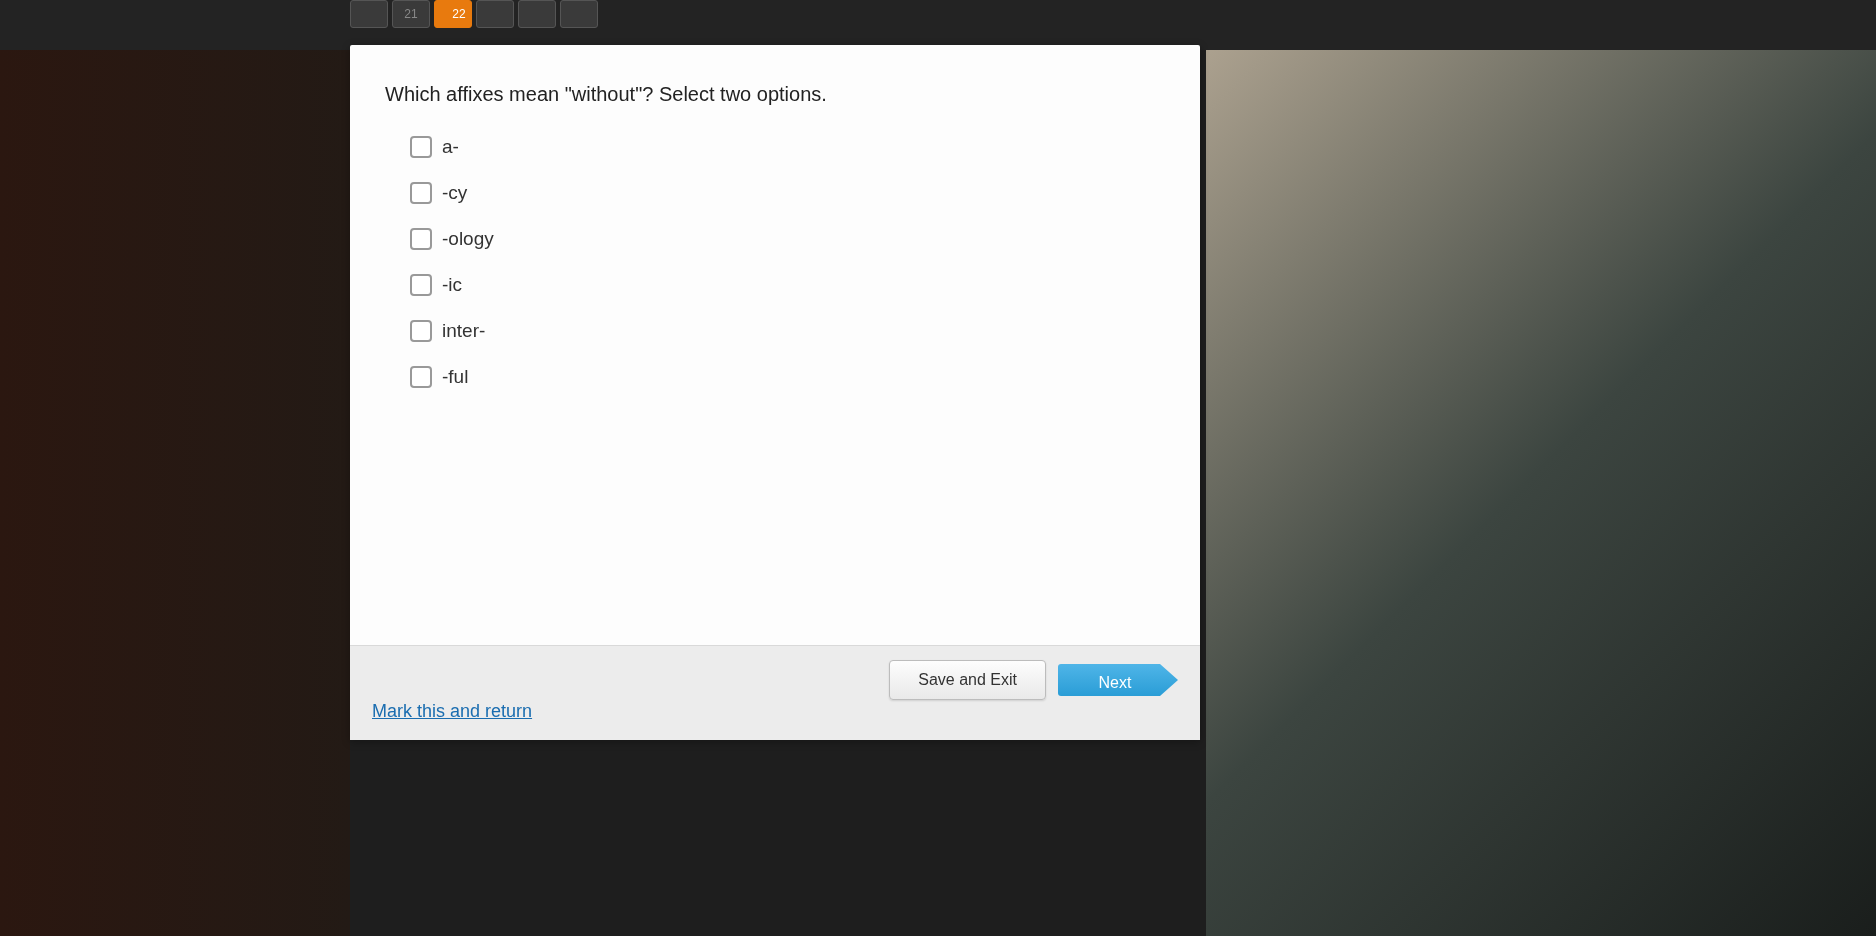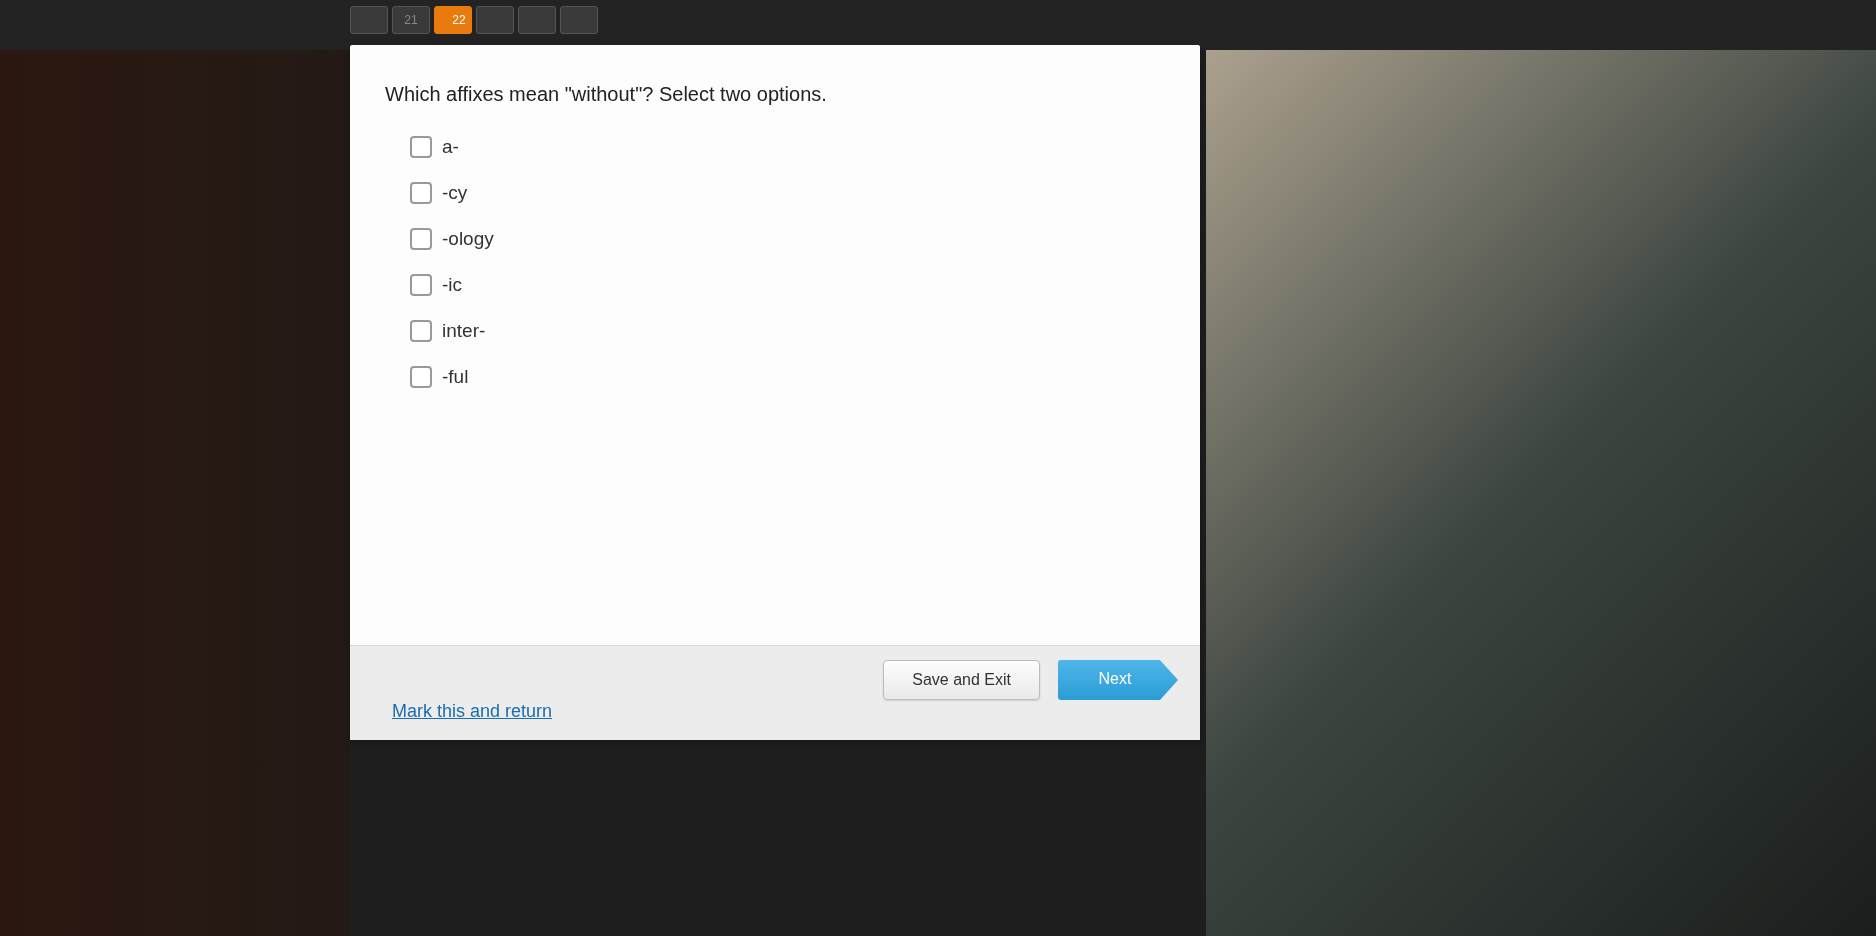--- a/index.html
+++ b/index.html
@@ -51,21 +51,20 @@
       width: 38px;
       height: 28px;
       background: #3a3a3a;
       border: 1px solid #555;
       color: #888;
       font-size: 12px;
       display: flex;
       align-items: center;
       justify-content: center;
       border-radius: 3px;
-      margin-top: 6px;
     }
     .nav-tab.active {
       background: #e87a0e;
       color: #fff;
       border-color: #e87a0e;
       padding-left: 12px;
     }
     .question-card {
       position: absolute;
       top: 45px;
@@ -122,46 +121,45 @@
       min-height: 95px;
       position: relative;
     }
     .mark-return-link {
       color: #1a6db0;
       text-decoration: underline;
       font-size: 18px;
       cursor: pointer;
       align-self: flex-end;
       margin-bottom: 4px;
-      margin-left: 20px;
     }
     .footer-buttons {
       display: flex;
-      gap: 18px;
+      gap: 12px;
       align-items: center;
       align-self: flex-start;
     }
     .save-exit-btn {
       background: linear-gradient(to bottom, #fdfdfd, #e9e9e9);
       border: 1px solid #bcbcbc;
       border-radius: 4px;
       padding: 10px 28px;
       font-size: 16px;
       color: #333;
       font-weight: 500;
       cursor: pointer;
       box-shadow: 0 1px 2px rgba(0,0,0,0.12);
     }
     .next-btn {
       background: linear-gradient(to bottom, #4fb5e8, #2a9dd6);
       border: none;
       color: #fff;
       font-size: 16px;
       font-weight: 500;
-      padding: 10px 34px 12px 28px;
+      padding: 10px 34px 4px 28px;
       cursor: pointer;
       position: relative;
       clip-path: polygon(0 0, 85% 0, 100% 50%, 85% 100%, 0 100%);
       border-radius: 3px 0 0 3px;
       min-width: 120px;
       text-align: center;
     }
     .right-dark {
       position: absolute;
       right: 0;

